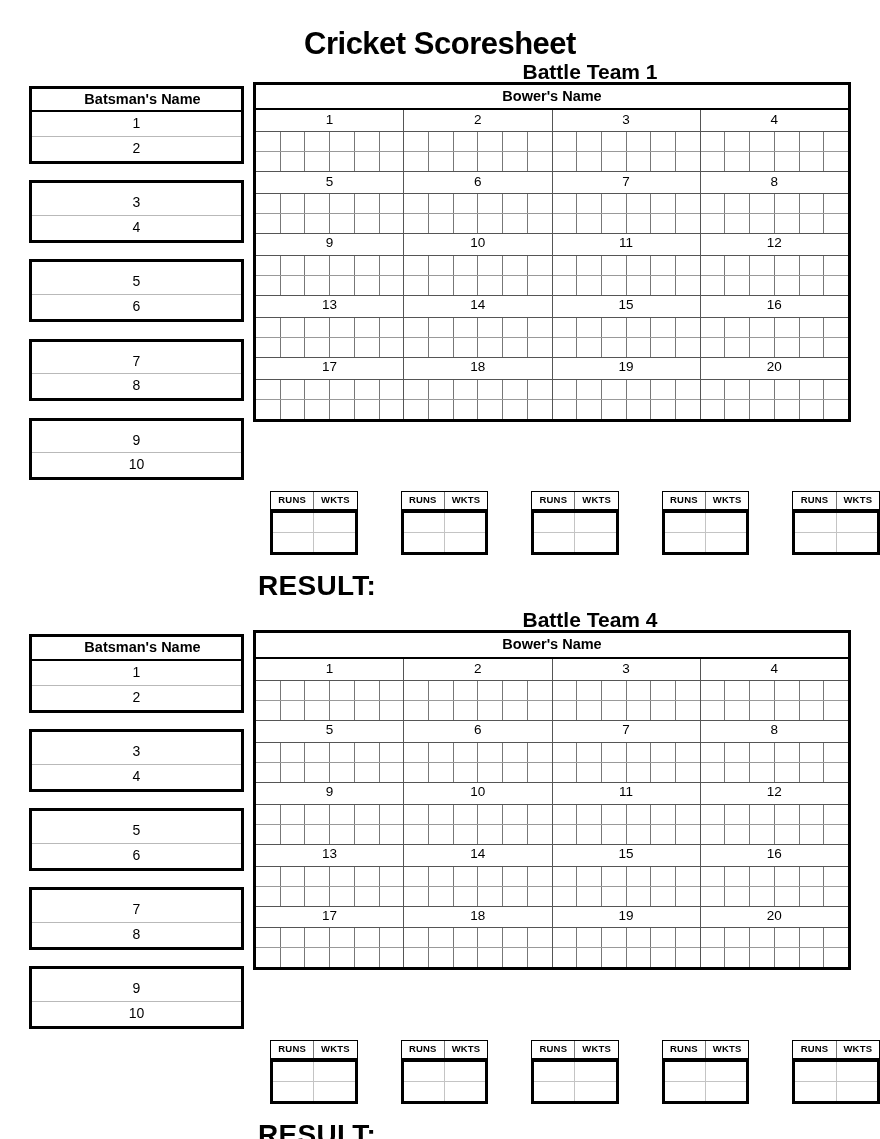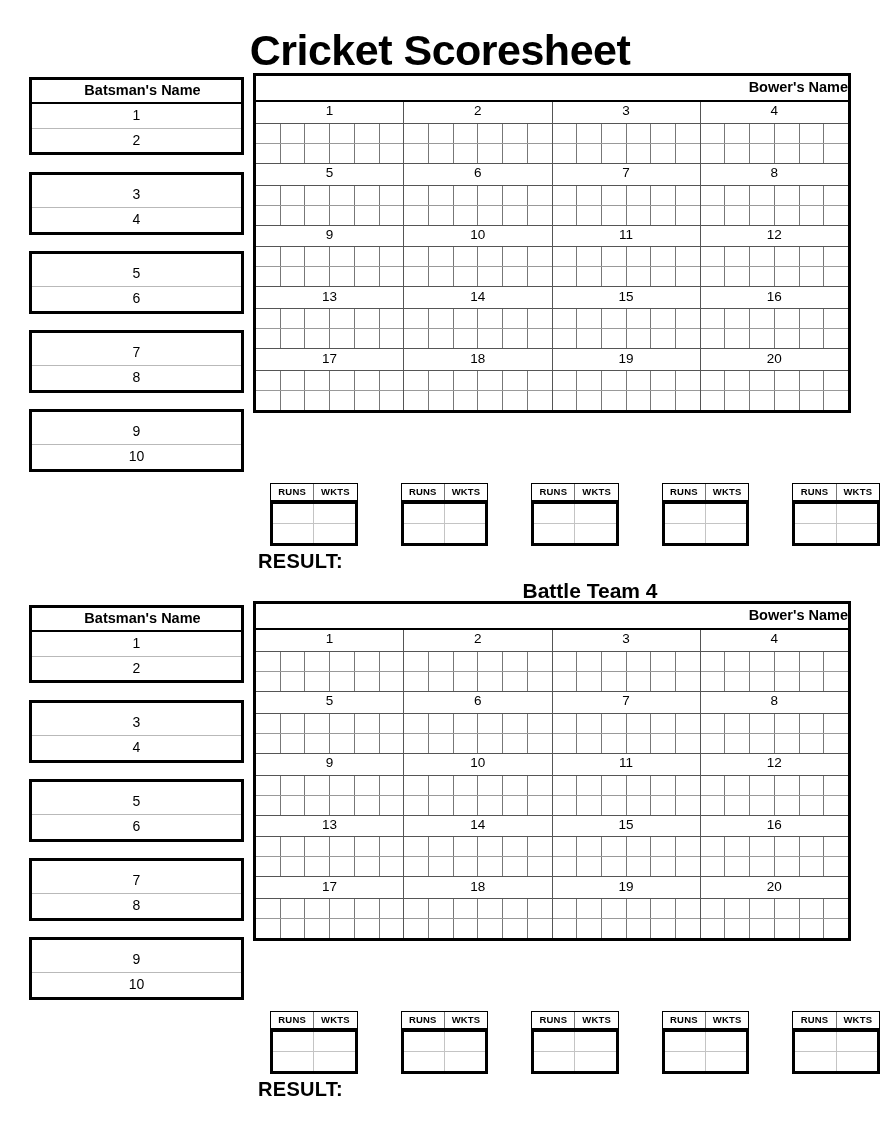--- a/index.html
+++ b/index.html
@@ -20,21 +20,21 @@
   .page {
     width: 880px;
     height: 1139px;
     position: relative;
     box-sizing: border-box;
   }
 
   
   .page-title {
     text-align: center;
-    font-size: 43px;
+    font-size: 31px;
     font-weight: 700;
     letter-spacing: -0.5px;
     padding-top: 28px;
     line-height: 1.05;
   }
 
   
   .section {
     position: relative;
   }
@@ -92,21 +92,21 @@
     margin-left: 9px;
     flex: 0 0 auto;
   }
   .over-grid {
     width: 598px;
     border: 3px solid #000;
     box-sizing: border-box;
     background: #fff;
   }
   .bowler-header {
-    text-align: right;
+    text-align: center;
     font-size: 14.5px;
     font-weight: 700;
     padding: 3px 0 4px 0;
     border-bottom: 2px solid #000;
     line-height: 1.15;
   }
   .over-row {
     display: flex;
     width: 100%;
   }
@@ -180,38 +180,39 @@
   .rw-cells.top { border-bottom: 1px solid #c4c4c4; }
   .rw-cells > div {
     flex: 1 1 0;
     box-sizing: border-box;
   }
   .rw-cells > div:first-child { border-right: 1px solid #c4c4c4; }
 
   
   .result {
     margin-left: 258px;
-    margin-top: 4px;
-    font-size: 20px;
+    margin-top: 16px;
+    font-size: 28px;
     font-weight: 700;
     letter-spacing: 0.3px;
     line-height: 1.1;
   }
 
   .gap-sections { height: 8px; }
 </style>
 </head>
 <body>
 
 <div class="page">
 
   <div class="page-title">Cricket Scoresheet</div>
 
   <div id="sections-root">
       <div class="section">
+        <div class="section-title">Battle Team 1</div>
         <div class="section-body">
           <div class="batsman-col">
             <div class="batsman-box">
               <div class="bm-header">Batsman's Name</div>
               <div class="bm-row">1</div>
               <div class="bm-row">2</div>
             </div>
             <div class="batsman-box">
               <div class="bm-spacer"></div>
               <div class="bm-row">3</div>

